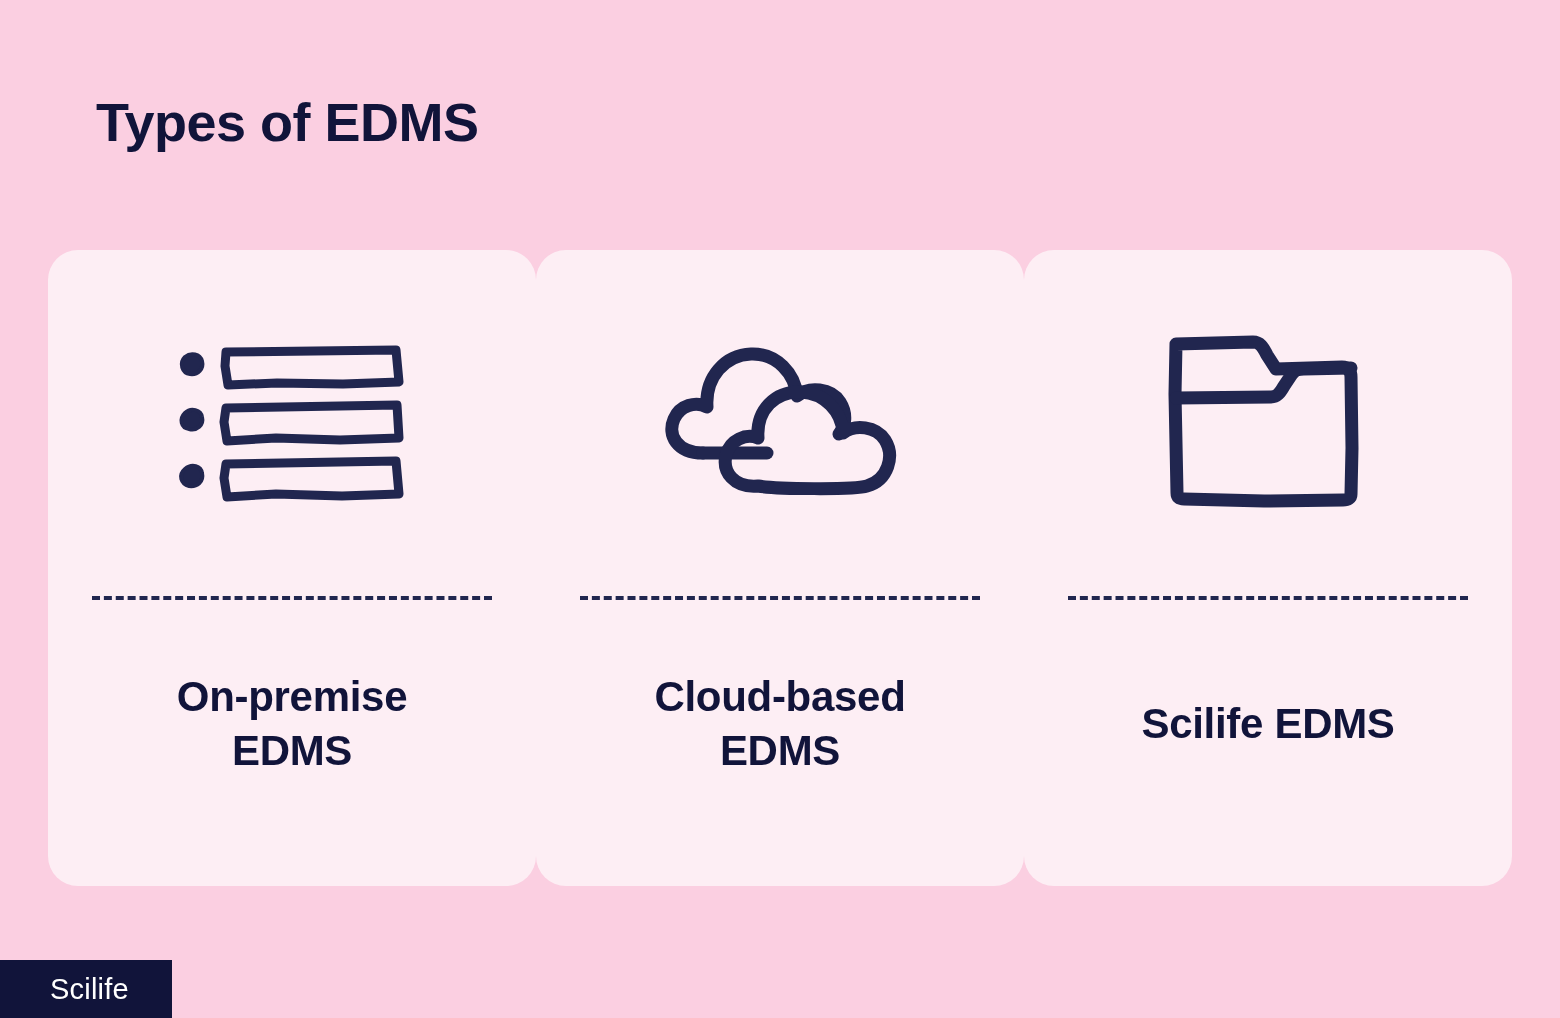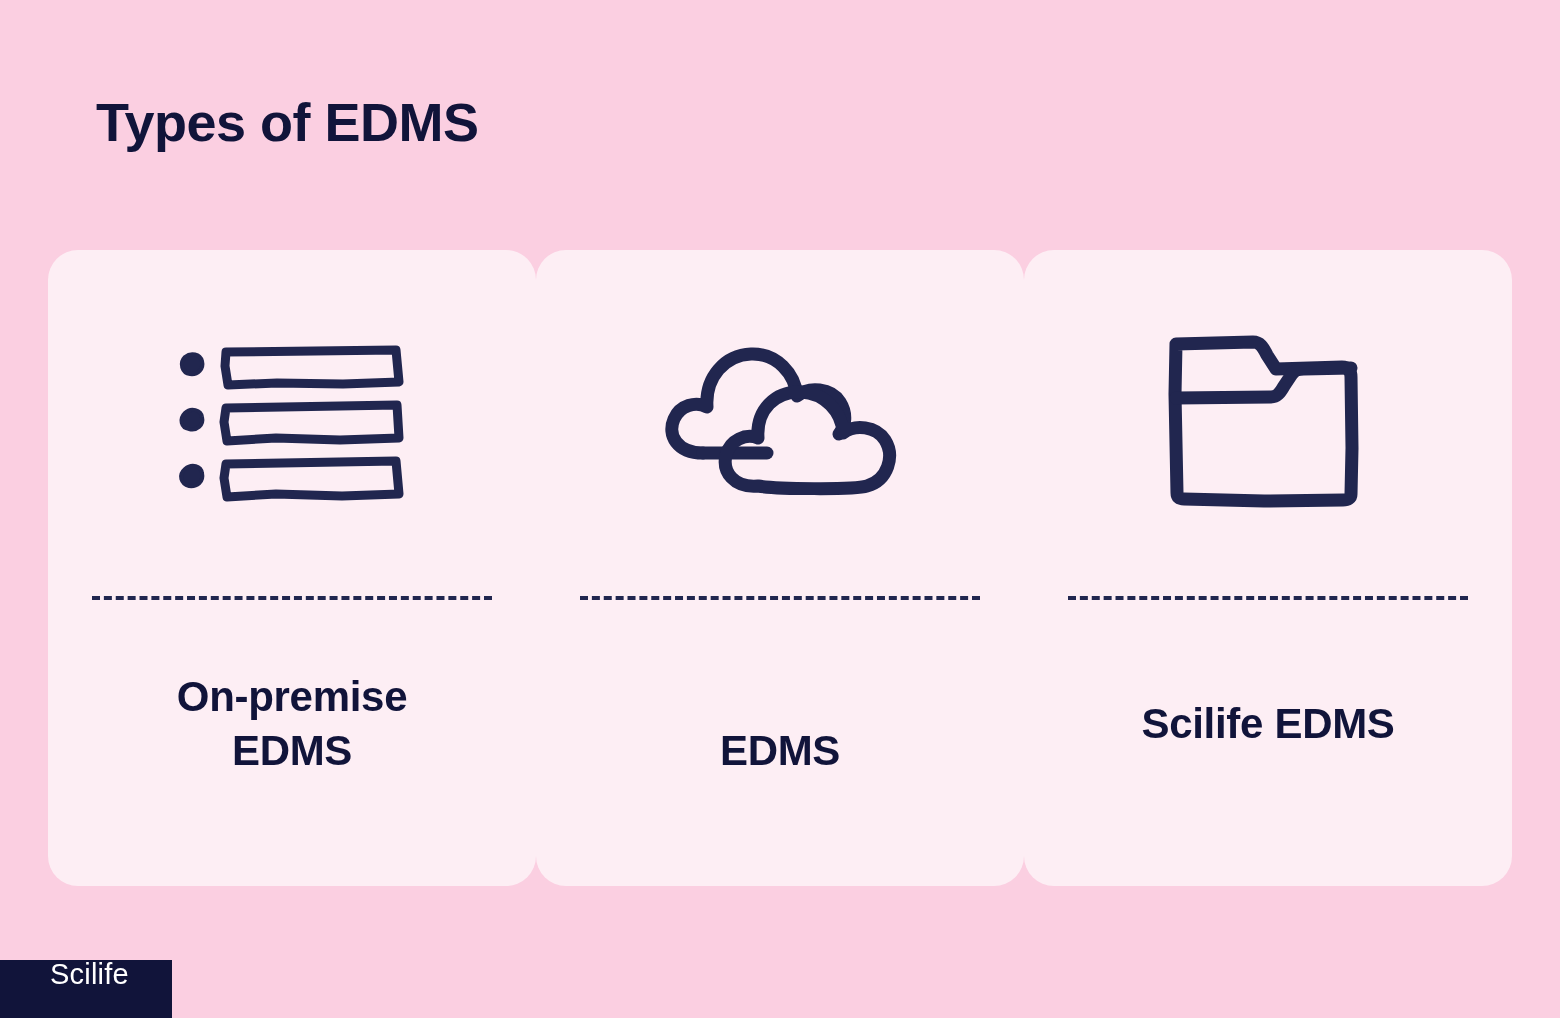--- a/index.html
+++ b/index.html
@@ -86,21 +86,21 @@
 
   
   .logo-box {
     position: absolute;
     left: 0;
     bottom: 0;
     width: 172px;
     height: 58px;
     background: #11143a;
     display: flex;
-    align-items: flex-start;
+    align-items: center;
   }
 
   .logo-text {
     color: #ffffff;
     font-size: 29px;
     font-weight: 400;
     letter-spacing: 0.2px;
     margin-left: 50px;
     line-height: 1;
   }
@@ -155,21 +155,21 @@
                  C101 73 121 55 146 56
                  C170 57 187 76 188 97
                  C200 88 221 90 230 104
                  C240 120 233 144 212 150
                  C199 154 120 153 103 150 Z"></path>
       </svg>
     </div>
     <div class="card-divider"></div>
     <div class="card-label">
       <span>
-        <br>
+        <span>Cloud-based</span><br>
         <span>EDMS</span>
       </span>
     </div>
   </div>
 
   <div class="card">
     <div class="card-icon">
       <svg width="200" height="190" viewBox="0 0 200 190" fill="none" stroke="#21264f" stroke-width="13" stroke-linecap="round" stroke-linejoin="round">
 
         <path d="M9 165

